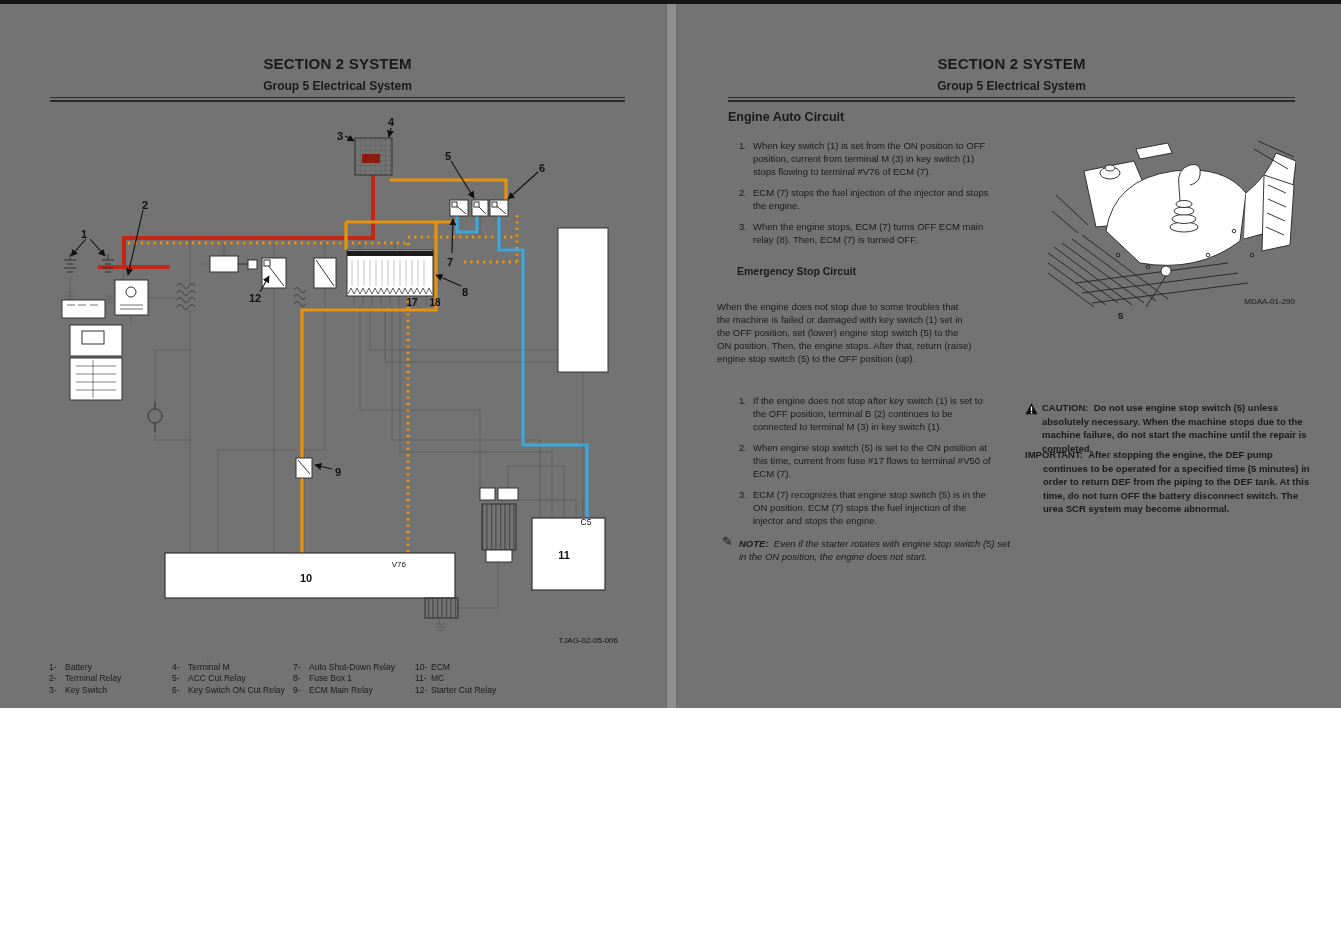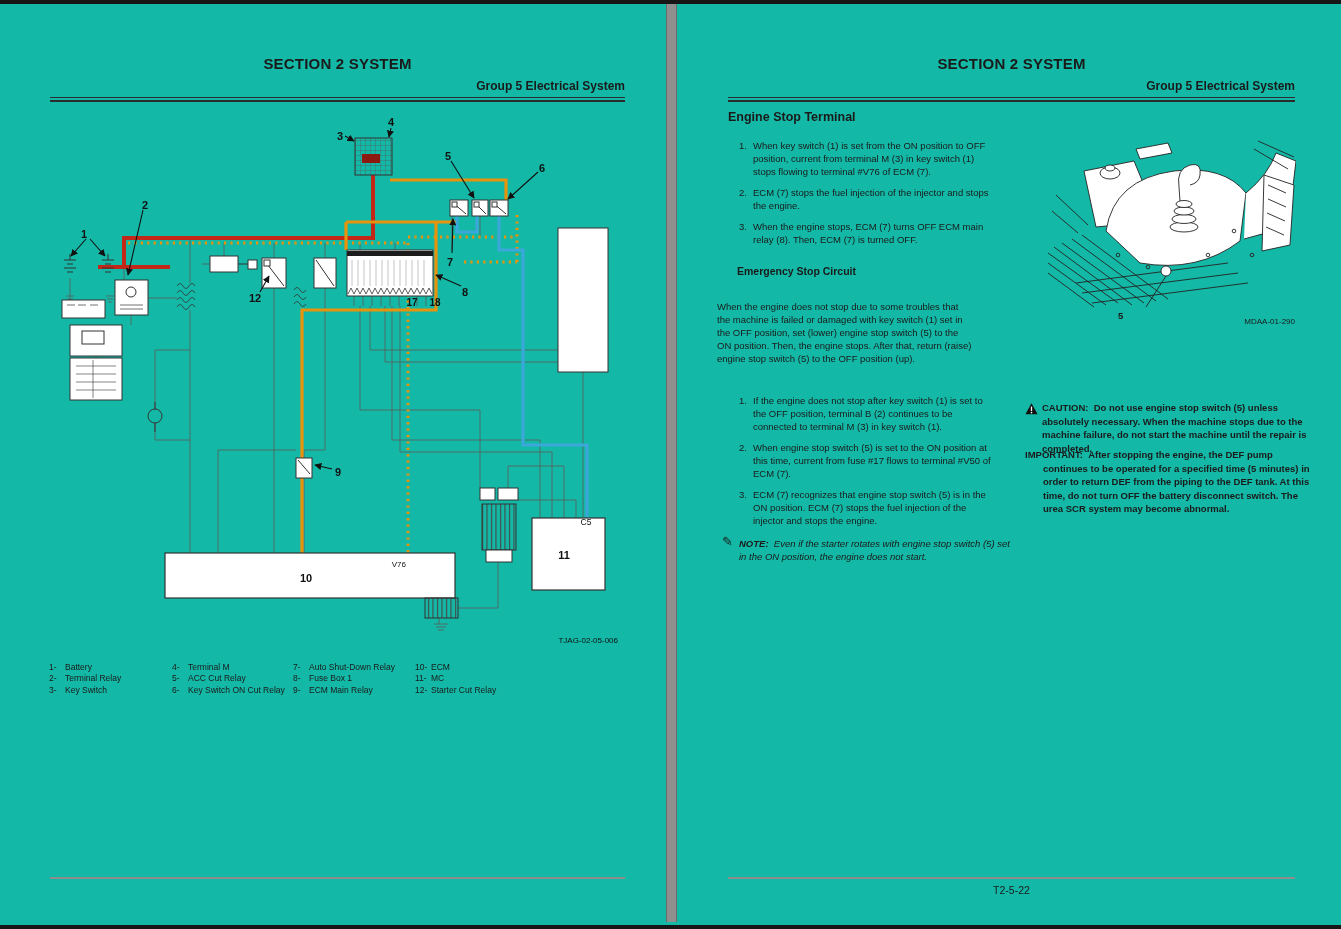--- a/index.html
+++ b/index.html
@@ -1,22 +1,22 @@
 <!DOCTYPE html>
 <html><head>
 <meta charset="utf-8">
 <style>
   html,body{margin:0;padding:0;}
   body{background:#ffffff;font-family:"Liberation Sans",sans-serif;}
-  #stage{position:relative;width:1341px;height:929px;background:#14b8a6;overflow:hidden;color:#1a1a1a;}
+  #stage{position:relative;width:1341px;height:708px;background:#737373;overflow:hidden;color:#1a1a1a;}
   .abs{position:absolute;}
   .strip{position:absolute;left:0;width:1341px;background:#161616;}
   #gutter{position:absolute;left:666px;top:4px;width:9px;height:918px;background:#8f8f8f;border-left:1px solid #6a6a6a;border-right:1px solid #6a6a6a;}
   .hdr-section{font-size:15px;font-weight:bold;letter-spacing:.2px;text-align:center;}
-  .hdr-group{font-size:12px;font-weight:bold;text-align:right;}
+  .hdr-group{font-size:12px;font-weight:bold;text-align:center;}
   .dbl-rule{position:absolute;height:6px;}
   .dbl-rule .r1{height:1px;background:#2b2b2b;}
   .dbl-rule .r2{height:2.5px;background:#2b2b2b;margin-top:1.5px;}
   .foot-rule{position:absolute;height:2px;background:#8d8d8d;}
   .foot-txt{font-size:10.5px;text-align:center;}
   .h1{font-size:12.5px;font-weight:bold;}
   .h2{font-size:10.5px;font-weight:bold;}
   .body-txt{font-size:9.5px;line-height:13px;}
   .list .li{display:flex;margin-bottom:8px;}
   .list .n{flex:0 0 14px;}
@@ -272,21 +272,21 @@
 
   <div class="foot-rule" style="left:50px;top:877px;width:575px;"></div>
 
   <div class="abs hdr-section" style="left:728px;top:55px;width:567px;">SECTION 2 SYSTEM</div>
   <div class="abs hdr-group" style="left:728px;top:79px;width:567px;">Group 5 Electrical System</div>
   <div class="dbl-rule" style="left:728px;top:97px;width:567px;">
       <div class="r1"></div>
       <div class="r2"></div>
     </div>
 
-  <div class="abs h1" style="left:728px;top:110px;">Engine Stop Terminal</div>
+  <div class="abs h1" style="left:728px;top:110px;">Engine Auto Circuit</div>
 
   <div class="abs body-txt list" style="left:739px;top:139px;width:258px;">
     <div class="li">
         <span class="n">1.</span>
         <span class="t">When key switch (1) is set from the ON position to OFF position, current from terminal M (3) in key switch (1) stops flowing to terminal #V76 of ECM (7).</span>
       </div>
     <div class="li">
         <span class="n">2.</span>
         <span class="t">ECM (7) stops the fuel injection of the injector and stops the engine.</span>
       </div>
@@ -347,21 +347,21 @@
       <circle cx="70" cy="120" r="1.8"></circle>
         <circle cx="100" cy="132" r="1.8"></circle>
         <circle cx="160" cy="120" r="1.8"></circle>
         <circle cx="186" cy="96" r="1.8"></circle>
         <circle cx="204" cy="120" r="1.8"></circle>
       <circle cx="118" cy="136" r="5" fill="#fff"></circle>
       <path d="M118,141 L98,172"></path>
     </svg>
   </div>
   <div class="abs cap5" style="left:1118px;top:310px;">5</div>
-  <div class="abs figcode" style="left:1195px;top:317px;width:100px;">MDAA-01-290</div>
+  <div class="abs figcode" style="left:1195px;top:297px;width:100px;">MDAA-01-290</div>
 
   <div class="abs bold-blk caution-blk" style="left:1025px;top:375px;width:274px;">
     <span class="caution-ico">
       <svg width="13" height="14" viewBox="0 0 16 15">
           <path d="M8,0.5 L15.5,14 H0.5 Z" fill="#111"></path>
           <rect x="7.2" y="4.5" width="1.6" height="5.5" fill="#fff"></rect>
           <circle cx="8" cy="12" r="1" fill="#fff"></circle>
         </svg>
     </span>
     <span>CAUTION:</span>&nbsp;&nbsp;<span>Do not use engine stop switch (5) unless absolutely necessary. When the machine stops due to the machine failure, do not start the machine until the repair is completed.</span>

